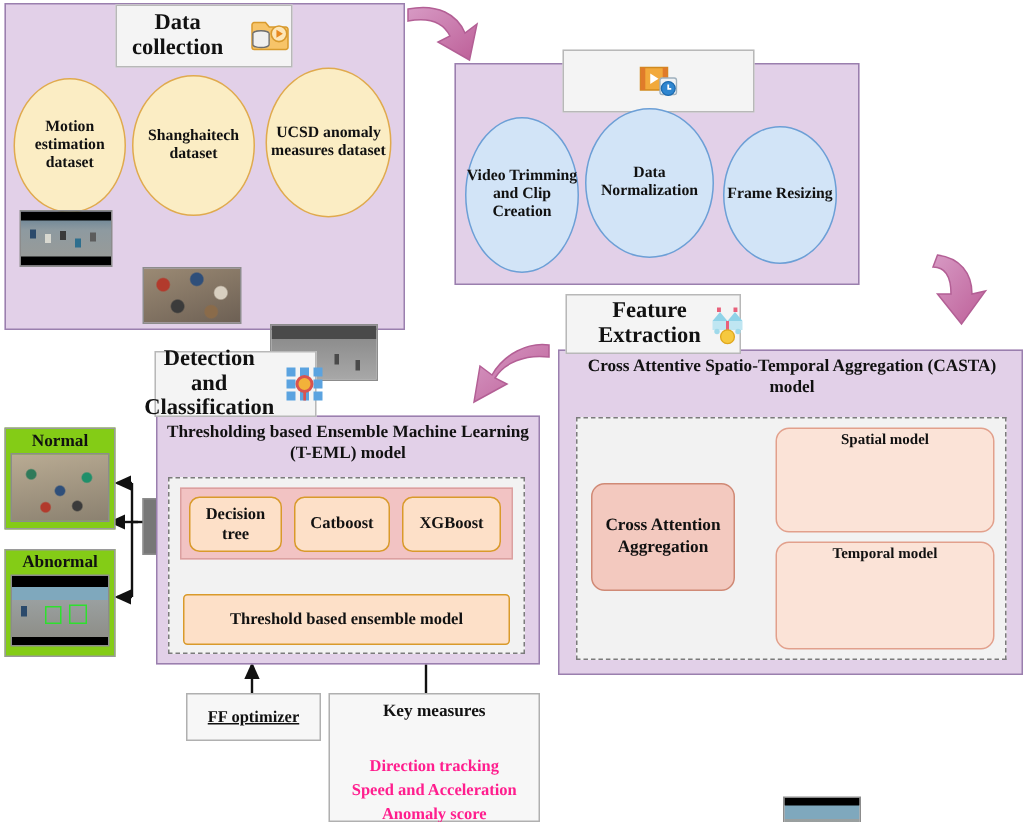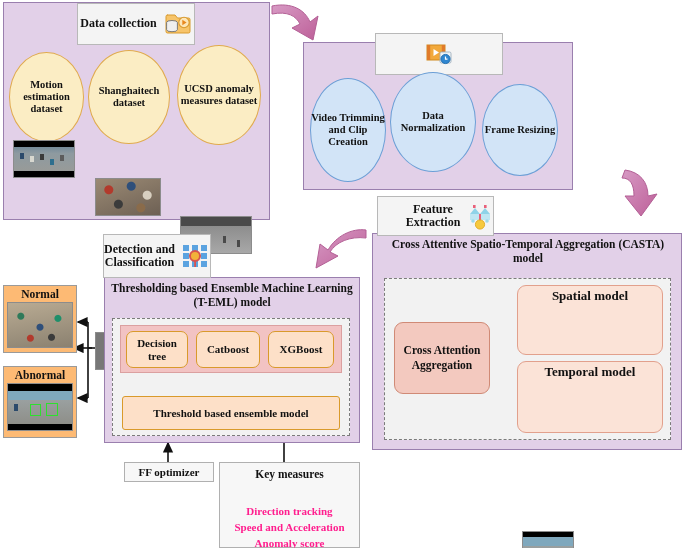--- a/index.html
+++ b/index.html
@@ -4,44 +4,44 @@
 <style>
   html,body{margin:0;padding:0;background:#ffffff;}
   body{width:685px;height:548px;position:relative;overflow:hidden;
        font-family:"Liberation Serif",serif;color:#111;}
   .abs{position:absolute;box-sizing:border-box;}
 
   
   .panel{background:#e2d0e8;border:1.5px solid #9a7fae;}
   .hdrbox{background:#f4f4f4;border:1.5px solid #b8b8b8;display:flex;
           align-items:center;justify-content:center;gap:5px;}
-  .hdrtxt{font-weight:bold;font-size:12px;line-height:1.12;text-align:center;}
+  .hdrtxt{font-weight:bold;font-size:15px;line-height:1.12;text-align:center;}
 
   .circle{border-radius:50%;display:flex;align-items:center;justify-content:center;
           text-align:center;font-weight:bold;font-size:10.5px;line-height:1.15;}
   .c-cream{background:#fbedc4;border:1.4px solid #e0aa4e;}
   .c-blue{background:#d2e4f7;border:1.4px solid #6c9fd6;}
 
   .thumb{border:1px solid #8c8c8c;overflow:hidden;position:relative;background:#777;}
   .thumb .bar{position:absolute;left:0;right:0;background:#000;}
 
   .panel-title{font-weight:bold;font-size:11.5px;text-align:center;line-height:1.18;}
 
   .dashbox{border:1.6px dashed #7b7b7b;background:#f2f2f2;}
   .pinkband{background:#f2c3c3;border:1px solid #dba0a0;}
   .rbox{background:#fde0c8;border:1.5px solid #d99a2b;border-radius:7px;
         display:flex;align-items:center;justify-content:center;text-align:center;
         font-weight:bold;font-size:11px;line-height:1.15;}
   .salmon{background:#fbe3d7;border:1.5px solid #e2a08c;border-radius:9px;}
   .salmon-solid{background:#f3c9bf;border:1.6px solid #d08a76;border-radius:9px;
         display:flex;align-items:center;justify-content:center;text-align:center;
         font-weight:bold;font-size:11.5px;line-height:1.3;}
-  .sublabel{font-weight:bold;font-size:13px;text-align:center;}
-
-  .outbox{background:#fdba74;border:1.5px solid #9a9a9a;}
+  .sublabel{font-weight:bold;font-size:10px;text-align:center;}
+
+  .outbox{background:#84cc16;border:1.5px solid #9a9a9a;}
   .outlabel{font-weight:bold;font-size:11.5px;text-align:center;}
 
   .km{background:#f7f7f7;border:1.5px solid #b0b0b0;}
   .km-title{font-weight:bold;font-size:11.5px;text-align:center;}
   .km-item{font-weight:bold;font-size:11px;text-align:center;color:#ff1e8e;line-height:1.45;}
 
   .ffbox{background:#f7f7f7;border:1.5px solid #b0b0b0;display:flex;
          align-items:center;justify-content:center;font-weight:bold;font-size:11px;}
 
   svg{position:absolute;left:0;top:0;width:685px;height:548px;pointer-events:none;}
@@ -310,21 +310,21 @@
 
 <div class="abs outbox" style="left:3px;top:366px;width:74px;height:72px;">
   <div class="outlabel" style="padding-top:2px;">Abnormal</div>
   <div class="thumb" style="margin:2px 3px;height:46px;background:linear-gradient(180deg,#000 0 7px,#7fa8bd 7px 16px,#9aa0a0 16px,#8e8e88 88%,#000 88%);">
     <div style="position:absolute;left:6px;top:20px;width:4px;height:7px;background:#2b4a6b;"></div>
     <div style="position:absolute;left:22px;top:20px;width:9px;height:10px;border:1.2px solid #2ee02e;"></div>
     <div style="position:absolute;left:38px;top:19px;width:10px;height:11px;border:1.2px solid #2ee02e;"></div>
   </div>
 </div>
 
-<div class="abs ffbox" style="left:124px;top:462px;width:90px;height:20px;">
+<div class="abs ffbox" style="left:124px;top:462px;width:90px;height:32px;text-decoration:underline;">
   <span>FF optimizer</span>
 </div>
 
 <div class="abs km" style="left:219px;top:462px;width:141px;height:86px;padding-top:5px;">
   <div class="km-title">Key measures</div>
   <div class="km-item" style="margin-top:24px;">Direction tracking</div>
   <div class="km-item">Speed and Acceleration</div>
   <div class="km-item">Anomaly score</div>
 </div>
 

